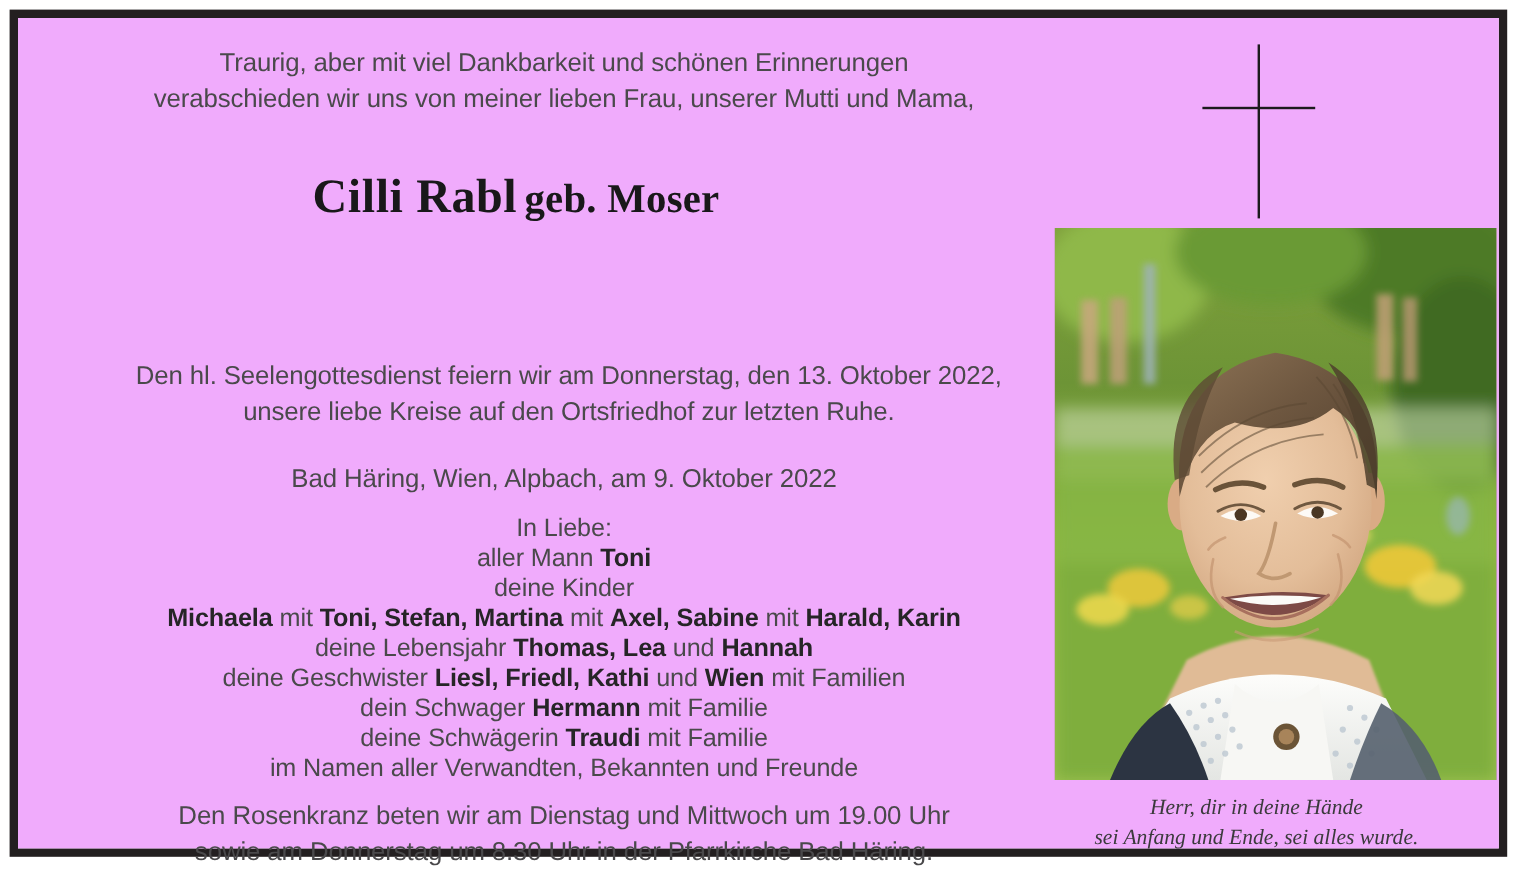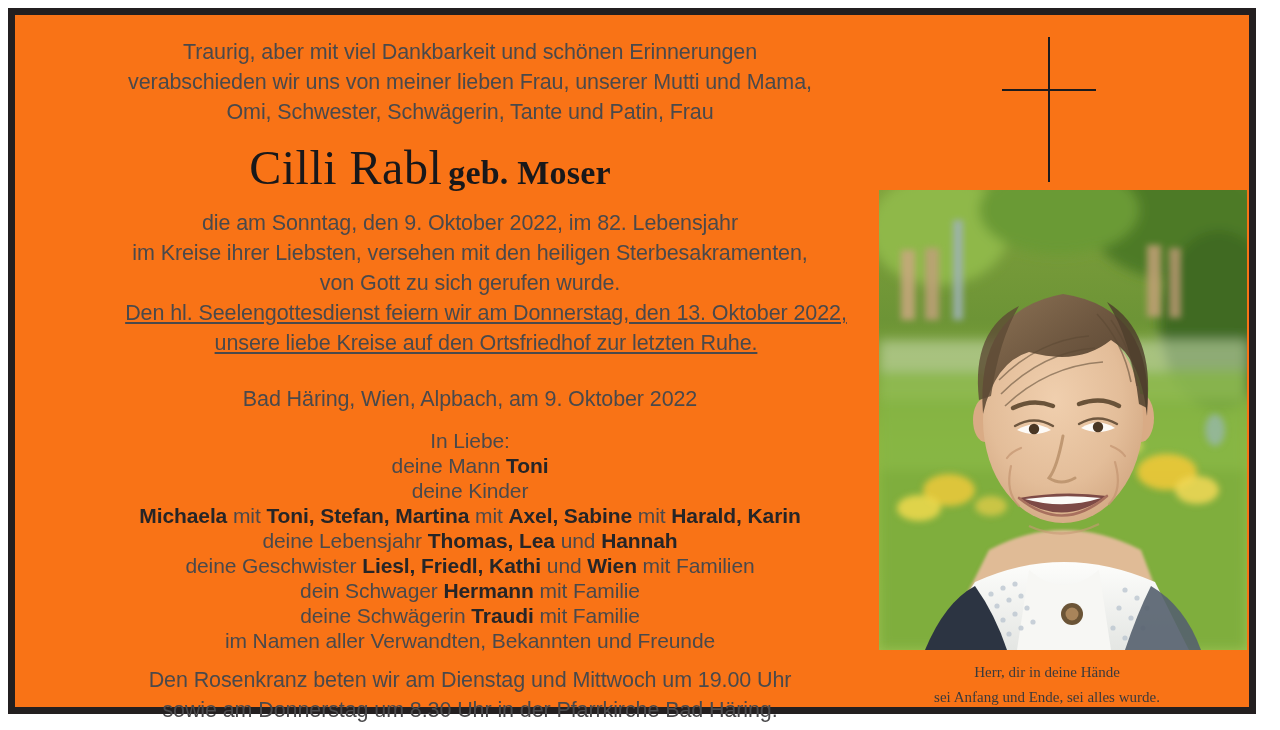--- a/index.html
+++ b/index.html
@@ -22,21 +22,21 @@
     height: 706px;
     border: 7px solid #231f20;
     background: #ffffff;
     box-sizing: border-box;
   }
 
   .inner {
     position: relative;
     width: 100%;
     height: 100%;
-    background: #f97316;
+    background: #f0abfc;
   }
 
   
   .text-col {
     position: absolute;
     left: 0px;
     top: 0px;
     width: 830px;
     height: 100%;
     text-align: center;
@@ -61,42 +61,42 @@
   .name-line {
     position: absolute;
     left: 0;
     top: 125px;
     width: 830px;
     text-align: center;
     white-space: nowrap;
   }
   .name-main {
     font-family: "Liberation Serif", serif;
-    font-weight: normal;
-    font-size: 48px;
+    font-weight: bold;
+    font-size: 40px;
     color: #19181a;
     letter-spacing: 0.5px;
   }
   .name-geb {
     font-family: "Liberation Serif", serif;
     font-weight: bold;
     font-size: 34px;
     color: #19181a;
     letter-spacing: 0.2px;
     padding-left: 6px;
   }
 
   .p-death {
     position: absolute;
     left: 0; top: 193px; width: 830px;
   }
 
   .p-service {
     position: absolute;
-    left: 16px; top: 283px; width: 830px; text-decoration: underline;
+    left: 4px; top: 283px; width: 830px;
   }
 
   .p-places {
     position: absolute;
     left: 0; top: 369px; width: 830px;
   }
 
   .p-family {
     position: absolute;
     left: 0; top: 413px; width: 830px;
@@ -151,60 +151,55 @@
 
   .photo svg { display: block; width: 100%; height: 100%; }
 
   .caption {
     position: absolute;
     left: 0;
     top: 645px;
     width: 404px;
     text-align: center;
     font-family: "Liberation Serif", serif;
-    font-size: 15px;
+    font-style: italic;
+    font-size: 18px;
     line-height: 25px;
     color: #3b3a3c;
   }
   .caption span { display: block; }
 </style>
 </head>
 <body>
 
 <div id="notice">
   <div class="inner">
 
     <div class="text-col">
 
       <div class="para p-intro">
         <div>Traurig, aber mit viel Dankbarkeit und schönen Erinnerungen</div>
         <div>verabschieden wir uns von meiner lieben Frau, unserer Mutti und Mama,</div>
-        <div>Omi, Schwester, Schwägerin, Tante und Patin, Frau</div>
       </div>
 
       <div class="name-line">
         <span class="name-main">Cilli Rabl</span><span class="name-geb">geb. Moser</span>
       </div>
 
-      <div class="para p-death">
-        <div>die am Sonntag, den 9. Oktober 2022, im 82. Lebensjahr</div>
-        <div>im Kreise ihrer Liebsten, versehen mit den heiligen Sterbesakramenten,</div>
-        <div>von Gott zu sich gerufen wurde.</div>
-      </div>
 
       <div class="para p-service">
         <div>Den hl. Seelengottesdienst feiern wir am Donnerstag, den 13. Oktober 2022,</div>
         <div>unsere liebe Kreise auf den Ortsfriedhof zur letzten Ruhe.</div>
       </div>
 
       <div class="para p-places">Bad Häring, Wien, Alpbach, am 9. Oktober 2022</div>
 
       <div class="para p-family">
         <span class="fam-line">In Liebe:</span>
-        <span class="fam-line"><span>deine Mann </span><b>Toni</b></span>
+        <span class="fam-line"><span>aller Mann </span><b>Toni</b></span>
         <span class="fam-line"><span>deine Kinder</span></span>
         <span class="fam-line"><b>Michaela</b><span> mit </span><b>Toni, Stefan, Martina</b><span> mit </span><b>Axel, Sabine</b><span> mit </span><b>Harald, Karin</b></span>
         <span class="fam-line"><span>deine Lebensjahr </span><b>Thomas, Lea</b><span> und </span><b>Hannah</b></span>
         <span class="fam-line"><span>deine Geschwister </span><b>Liesl, Friedl, Kathi</b><span> und </span><b>Wien</b><span> mit Familien</span></span>
         <span class="fam-line"><span>dein Schwager </span><b>Hermann</b><span> mit Familie</span></span>
         <span class="fam-line"><span>deine Schwägerin </span><b>Traudi</b><span> mit Familie</span></span>
         <span class="fam-line"><span>im Namen aller Verwandten, Bekannten und Freunde</span></span>
       </div>
 
       <div class="para p-rosary">

